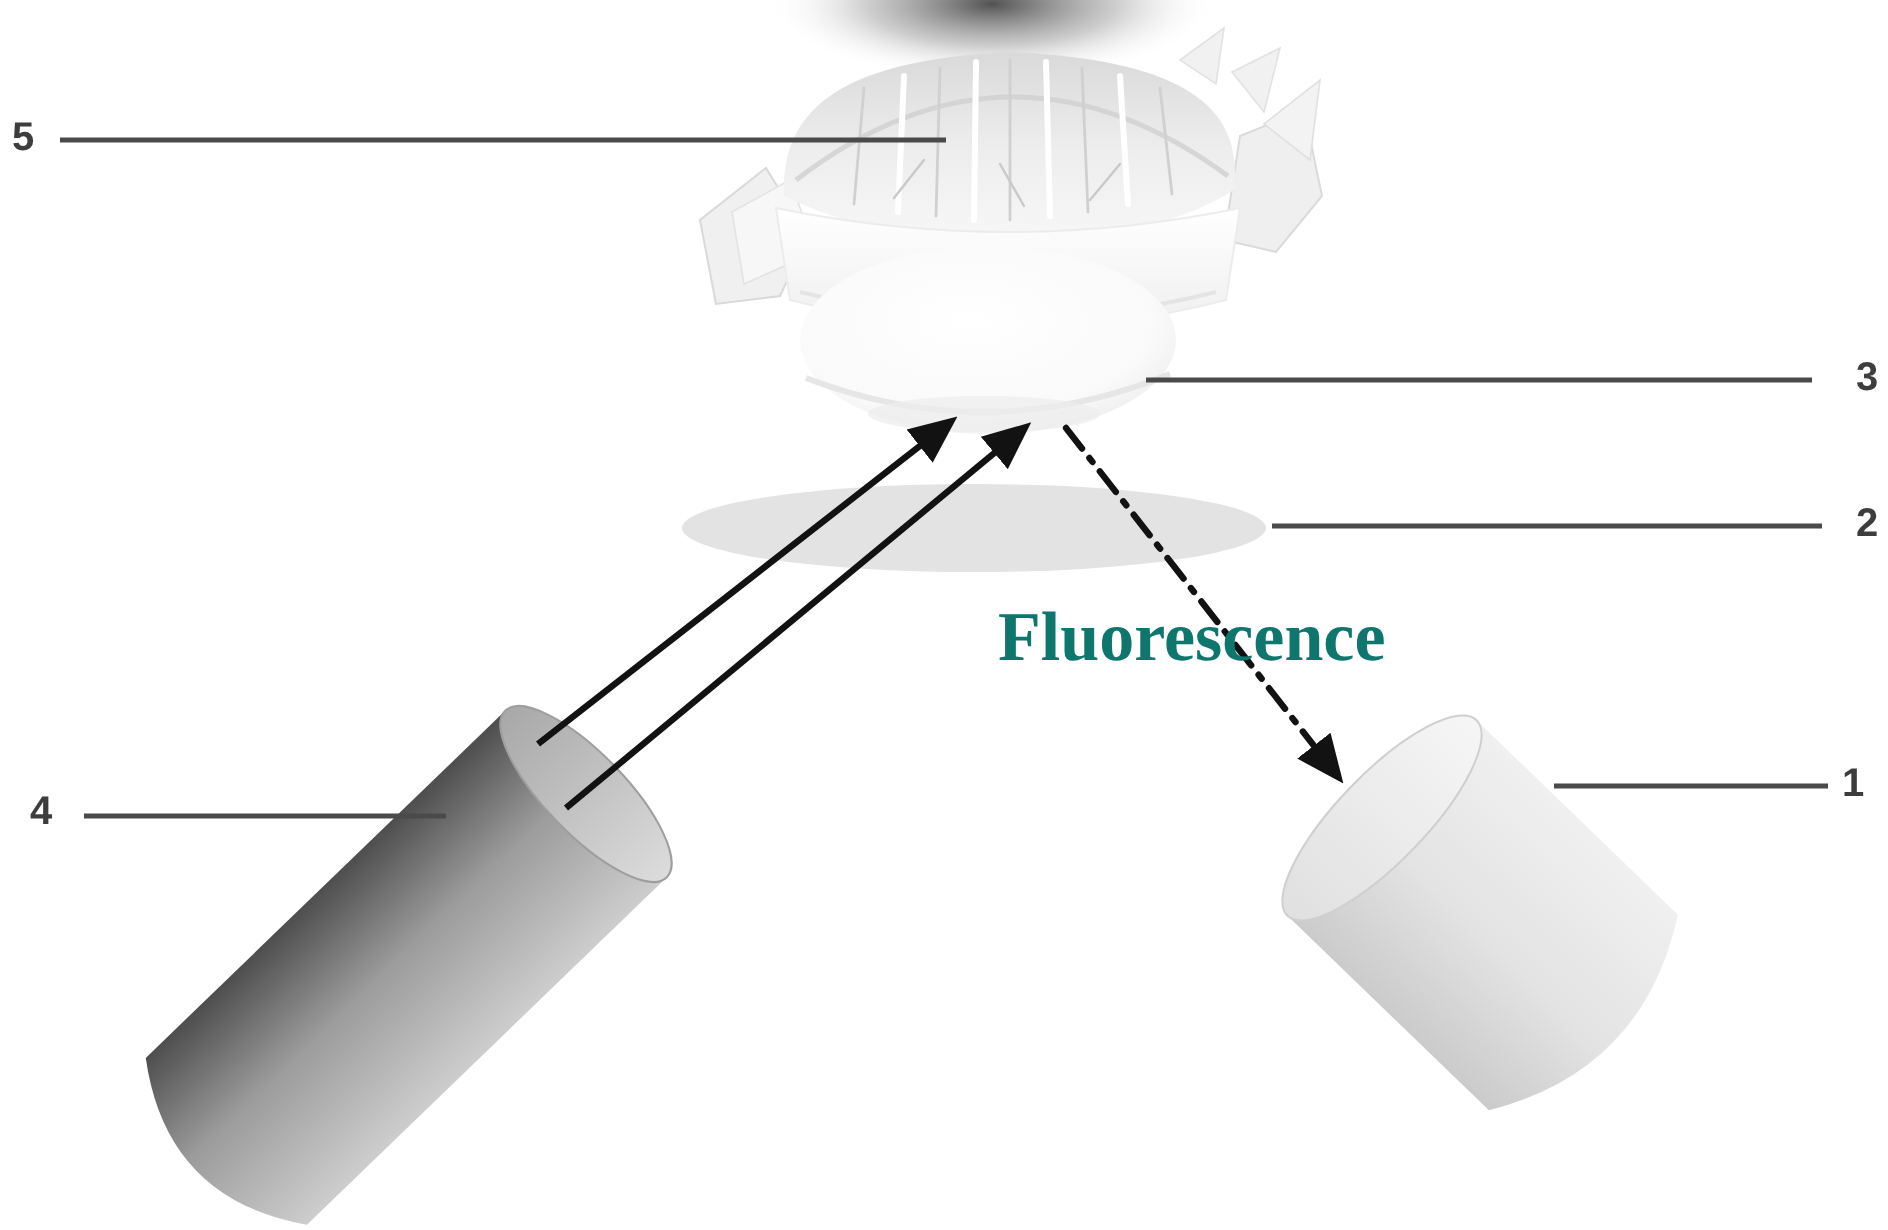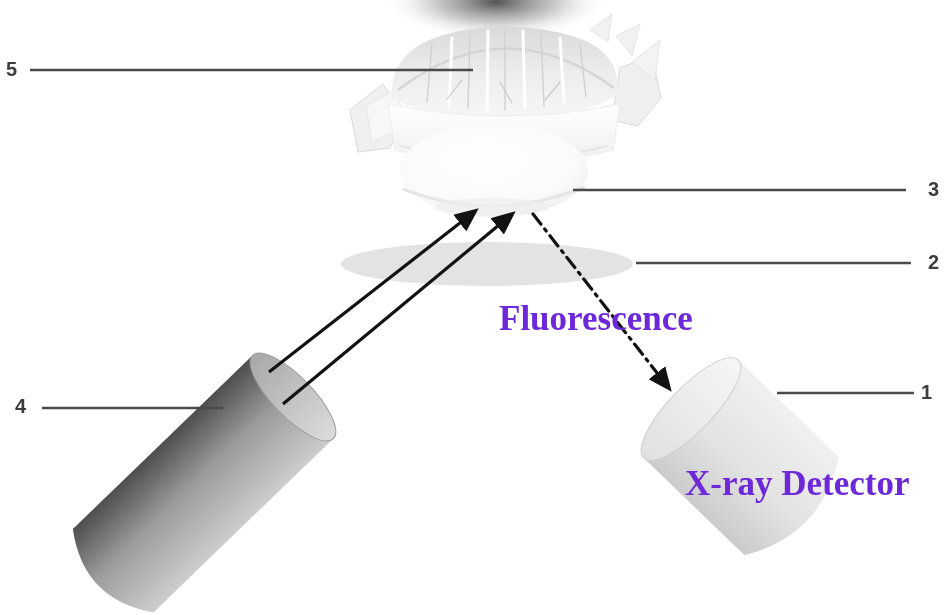--- a/index.html
+++ b/index.html
@@ -7,21 +7,21 @@
     position:relative;width:944px;height:615px;background:#ffffff;
     overflow:hidden;font-family:"Liberation Sans",sans-serif;
   }
   .stage svg{position:absolute;left:0;top:0;}
   .callout-num{
     position:absolute;font-family:"Liberation Sans",sans-serif;
     font-size:20px;font-weight:700;color:#3d3d3d;line-height:20px;
   }
   .annot{
     position:absolute;font-family:"Liberation Serif","DejaVu Serif",serif;
-    font-weight:700;color:#6d28d9;font-size:35px;line-height:36px;white-space:nowrap;
+    font-weight:700;color:#0f766e;font-size:35px;line-height:36px;white-space:nowrap;
   }
   .annot-fluorescence{left:499px;top:301px;}
   .annot-tube{left:84px;top:468px;}
   .annot-detector{left:685px;top:466px;}
   .num-5{left:6px;top:59px;}
   .num-3{left:928px;top:179px;}
   .num-2{left:928px;top:252px;}
   .num-4{left:15px;top:396px;}
   .num-1{left:921px;top:382px;}
 </style>
@@ -136,14 +136,13 @@
     <line x1="533" y1="214" x2="668" y2="387" stroke="#121212" stroke-width="3.2" stroke-dasharray="13 6 2.5 6" stroke-linecap="round" marker-end="url(#ah)"></line>
   </svg>
 
   <div class="callout-num num-5">5</div>
   <div class="callout-num num-3">3</div>
   <div class="callout-num num-2">2</div>
   <div class="callout-num num-4">4</div>
   <div class="callout-num num-1">1</div>
 
   <div class="annot annot-fluorescence">Fluorescence</div>
-  <div class="annot annot-detector">X-ray Detector</div>
 </div>
 
 </body></html>

